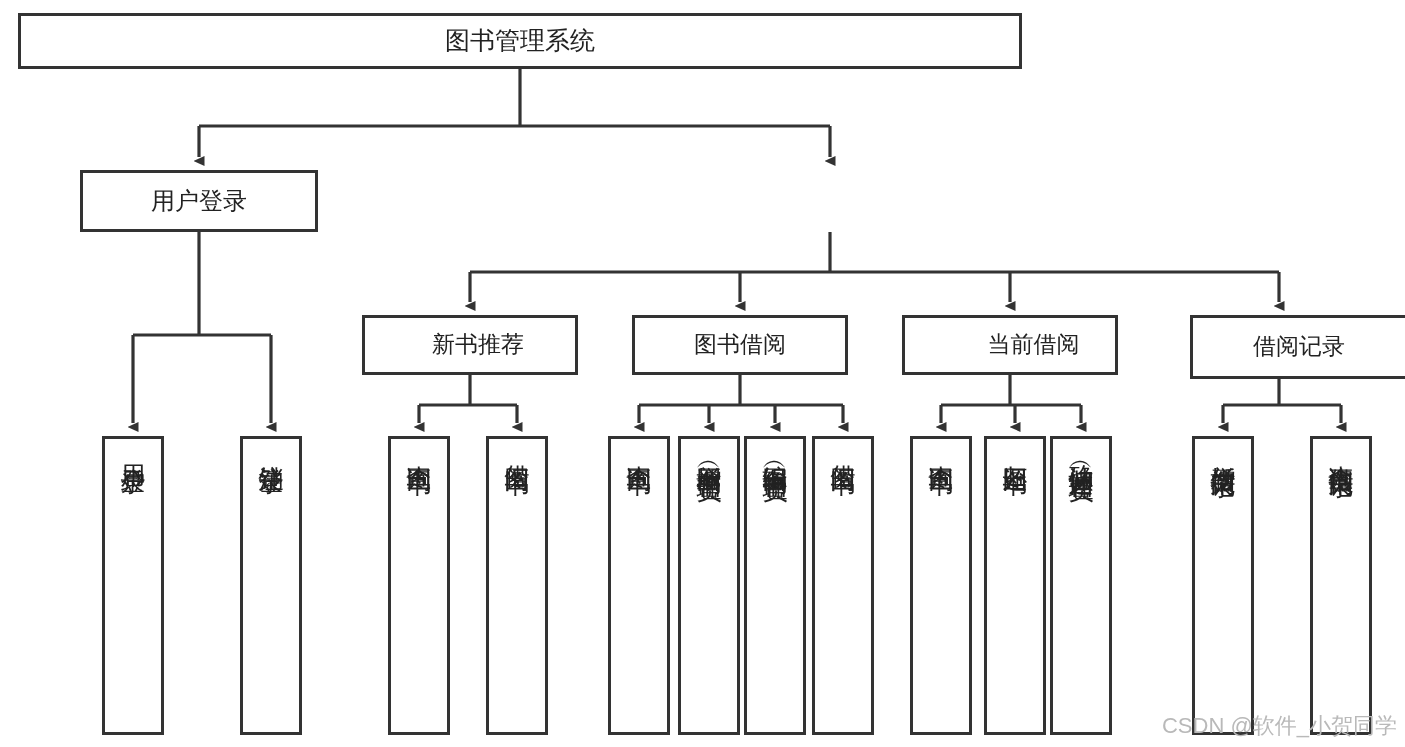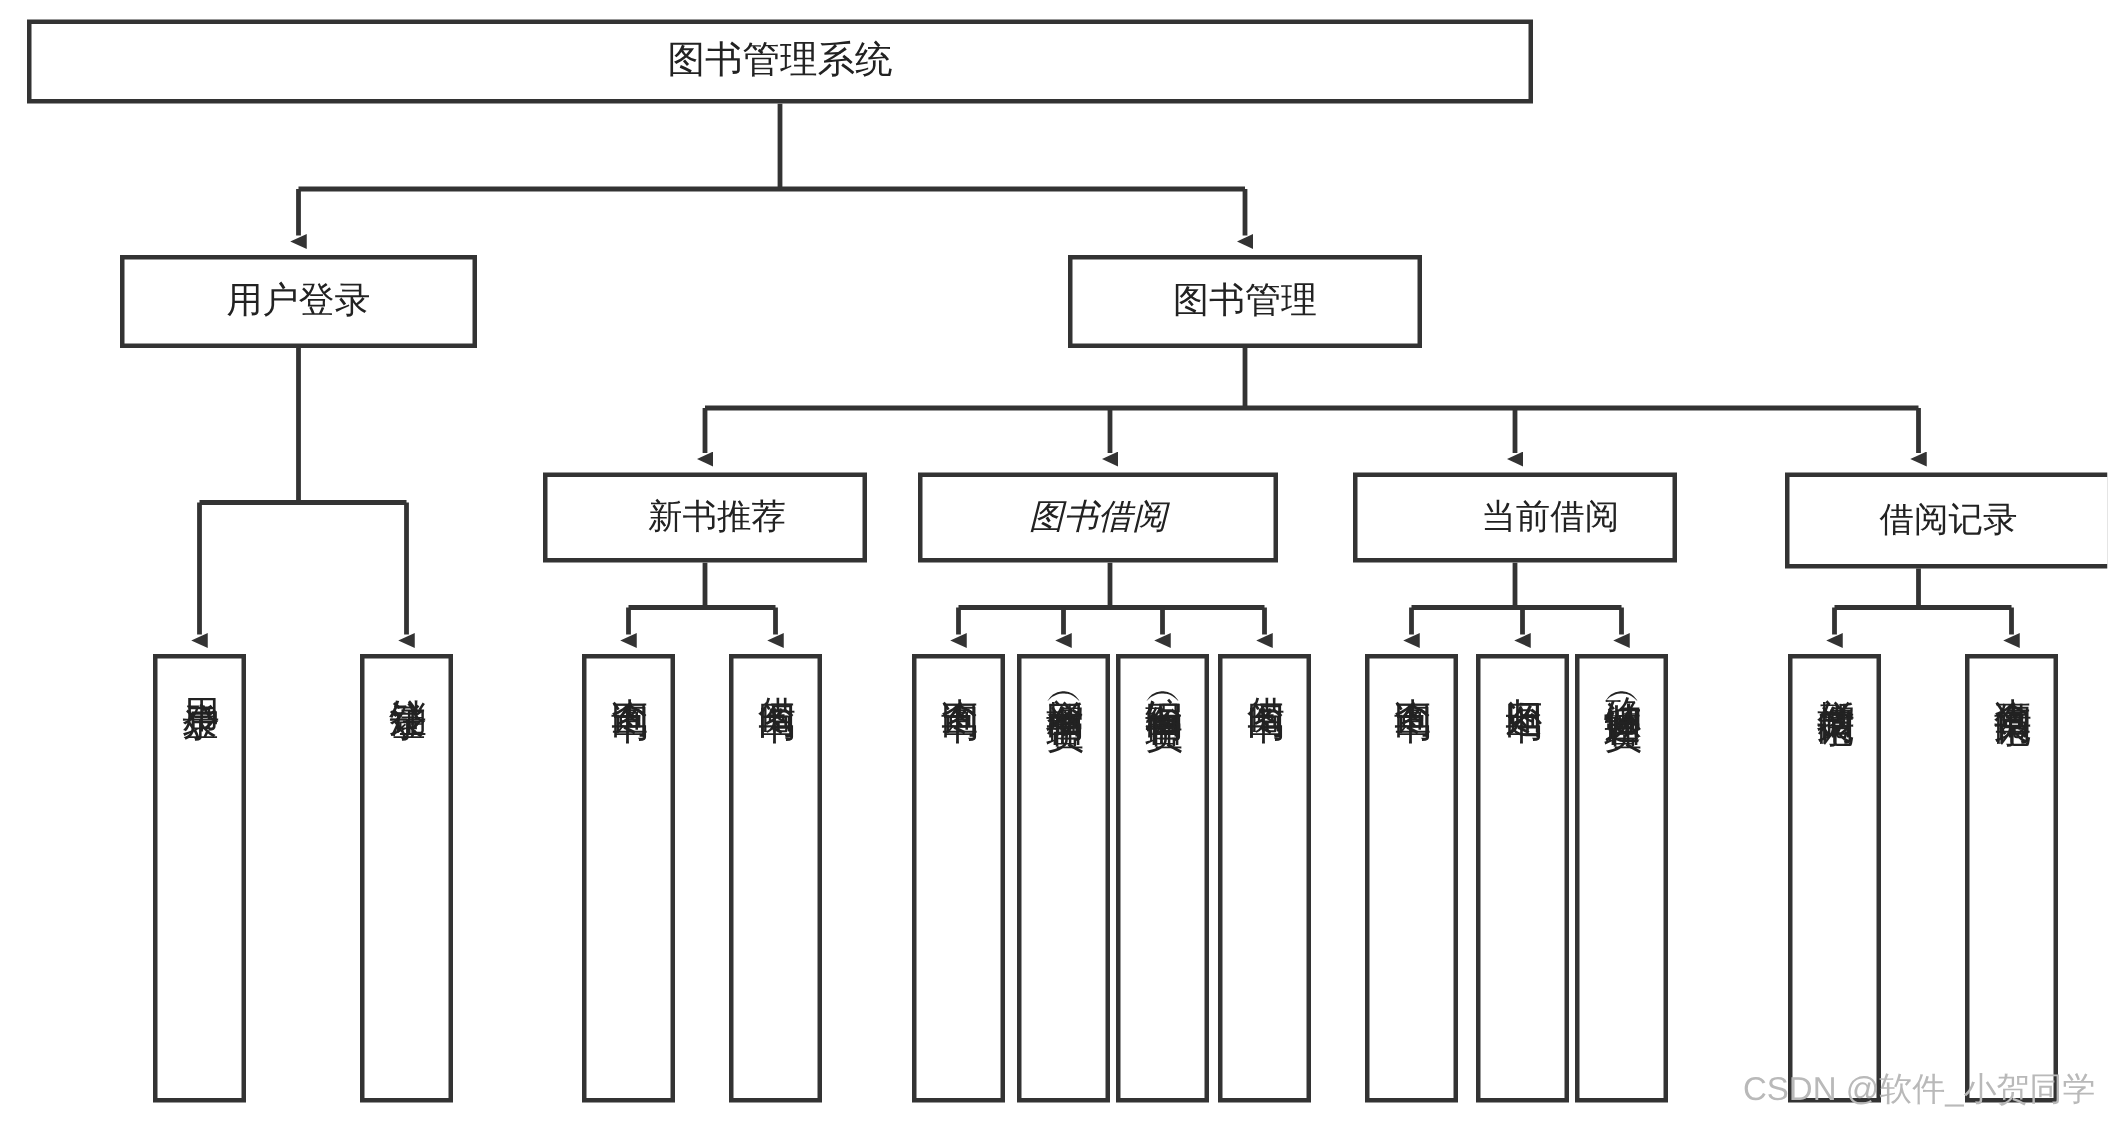--- a/index.html
+++ b/index.html
@@ -125,28 +125,25 @@
     </g>
   </svg>
 
   <div class="node horizontal root-node" style="left: 18px; top: 13px; width: 1004px; height: 56px;">
     <span class="label">图书管理系统</span>
   </div>
 
   <div class="node horizontal lvl2-node" style="left: 80px; top: 170px; width: 238px; height: 62px;">
     <span class="label">用户登录</span>
   </div>
-  <div class="node horizontal lvl2-node" style="left: 712px; top: 170px; width: 236px; height: 62px;">
-    <span class="label">图书管理</span>
-  </div>
 
   <div class="node horizontal lvl3-node" style="left: 362px; top: 315px; width: 216px; height: 60px; padding-left: 16px;">
     <span class="label">新书推荐</span>
   </div>
-  <div class="node horizontal lvl3-node" style="left: 612px; top: 315px; width: 240px; height: 60px; font-style: italic;">
+  <div class="node horizontal lvl3-node" style="left: 632px; top: 315px; width: 216px; height: 60px;">
     <span class="label">图书借阅</span>
   </div>
   <div class="node horizontal lvl3-node" style="left: 902px; top: 315px; width: 216px; height: 60px; padding-left: 47px;">
     <span class="label">当前借阅</span>
   </div>
   <div class="node horizontal lvl3-node" style="left: 1142px; top: 315px; width: 218px; height: 64px; margin-left: 48px;">
     <span class="label">借阅记录</span>
   </div>
 
   <div class="node vertical leaf-node" style="left: 102px; top: 436px; width: 62px; height: 299px;">

